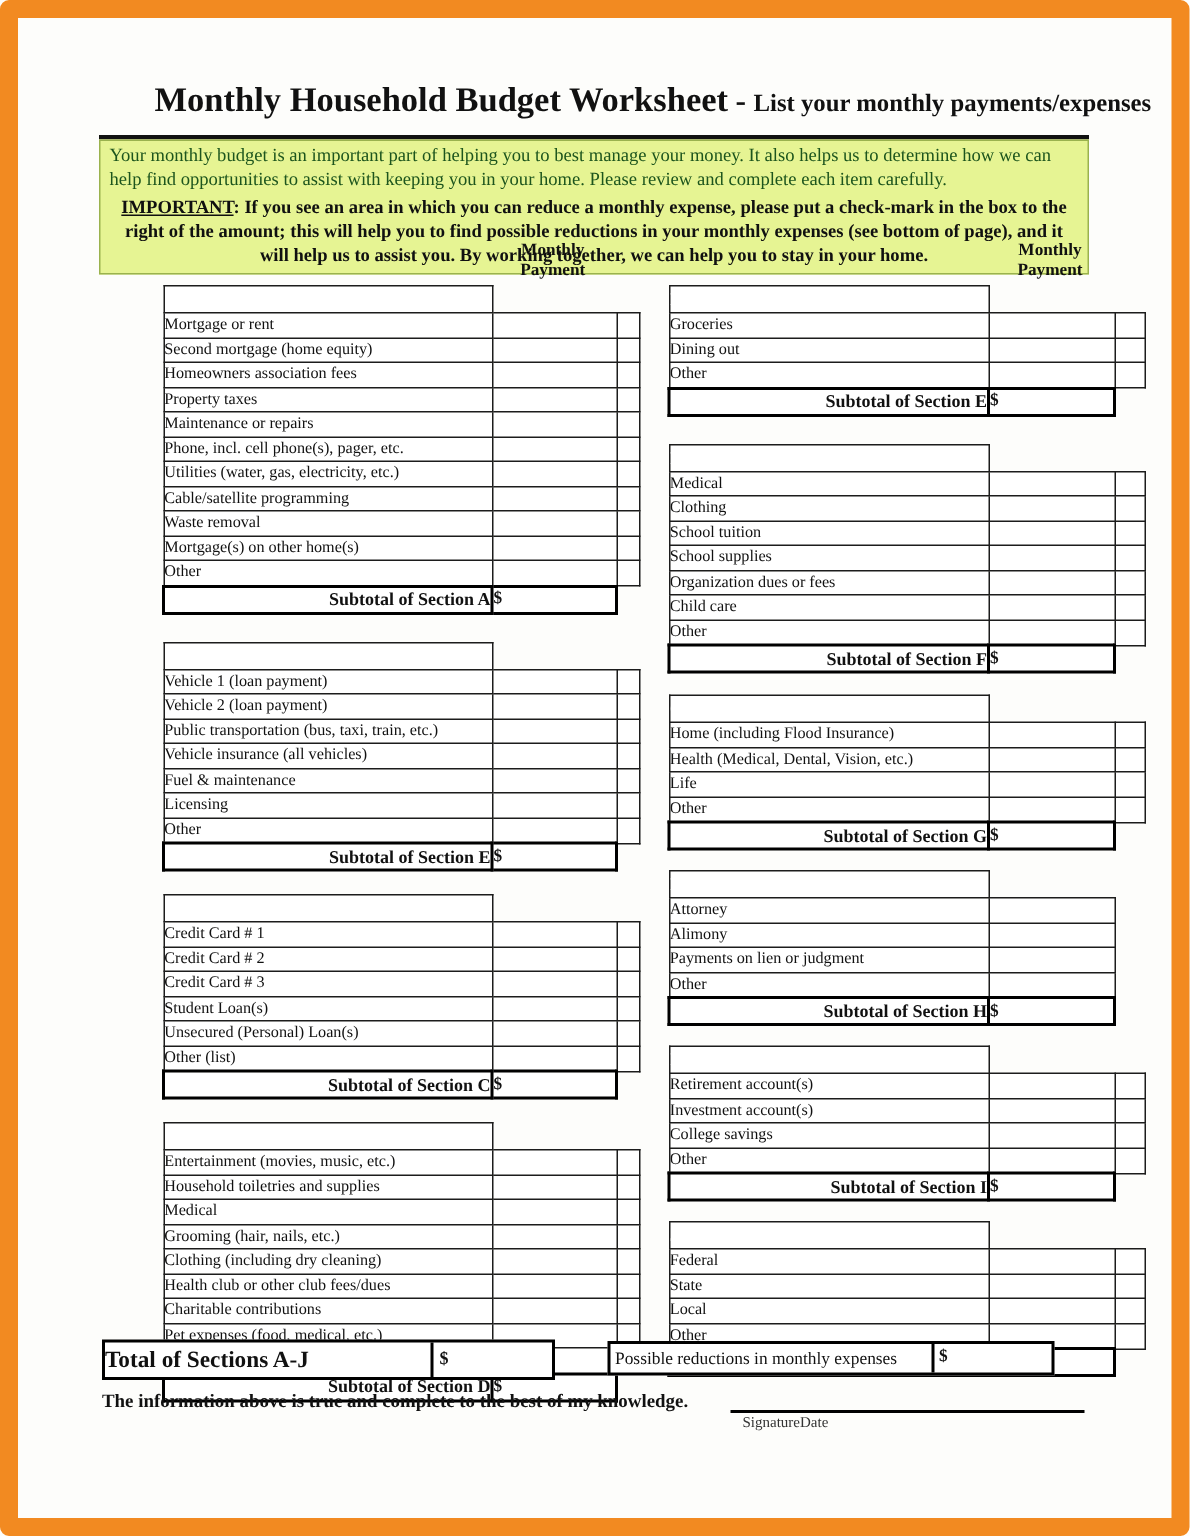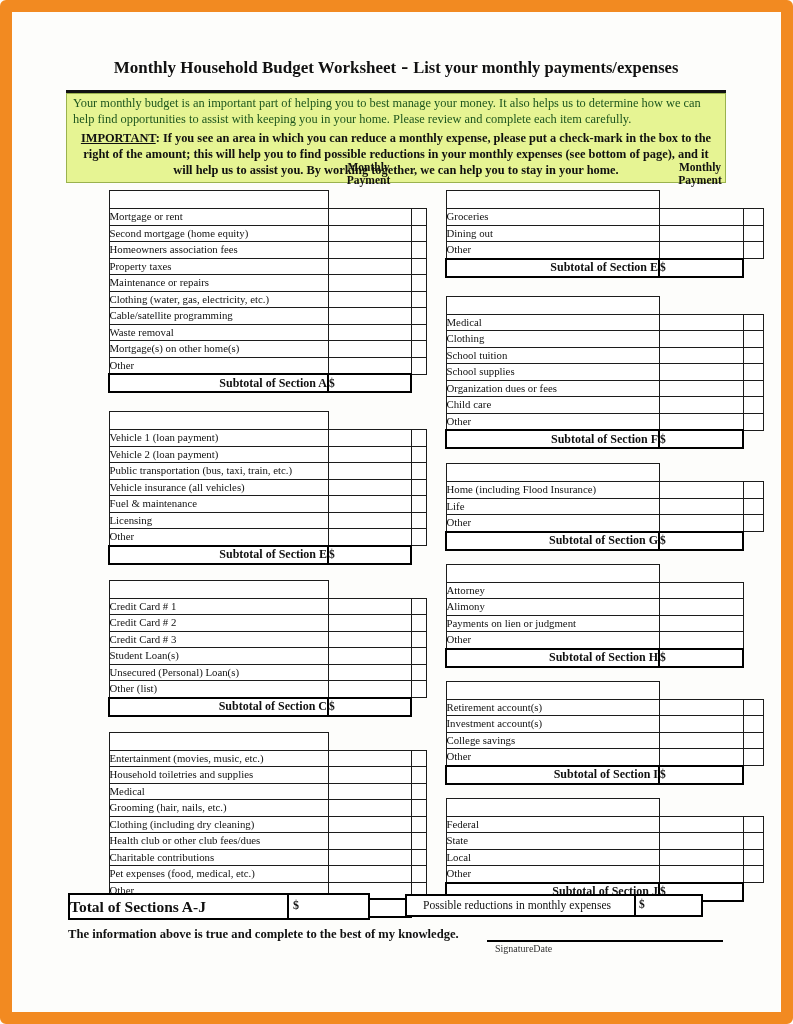--- a/index.html
+++ b/index.html
@@ -5,21 +5,21 @@
   html,body{margin:0;padding:0;}
   body{width:793px;height:1024px;overflow:hidden;background:#ffffff;
        font-family:"Liberation Serif","DejaVu Serif",serif;color:#111;}
   .page{position:relative;width:793px;height:1024px;background:#fdfdfb;}
   .orange-frame{position:absolute;inset:0;border:12px solid var(--frame-border,#f28a21);
        border-radius:6px;pointer-events:none;z-index:50;}
 
   
   .title-block{position:absolute;left:66px;top:54px;width:660px;height:36px;
        text-align:center;border-bottom:3px solid #111;white-space:nowrap;}
-  .title-main{font-size:17px;font-weight:bold;}
+  .title-main{font-size:23px;font-weight:bold;margin-left:37px;}
   .title-sep{font-size:21px;font-weight:bold;margin:0 5px;}
   .title-sub{font-size:16.5px;font-weight:bold;}
 
   
   .intro{position:absolute;left:66px;top:93px;width:660px;box-sizing:border-box;
        background:var(--intro-bg,#e6f493);border:1px solid #9ab24e;padding:2px 6px 4px 6px;}
   .intro-p1{margin:0;font-size:12.4px;line-height:1.28;color:var(--intro-text,#1d551d);}
   .intro-p2{margin:2px 0 0 0;font-size:12.4px;line-height:1.3;font-weight:bold;
        text-align:center;color:#101010;}
   .imp-label{text-decoration:underline;}
@@ -60,21 +60,21 @@
 
   
   .total-box{position:absolute;left:68px;top:893px;width:302px;height:27px;
        border:2px solid #000;display:flex;box-sizing:border-box;background:#fff;}
   .total-label{width:217px;border-right:2px solid #000;text-align:left;
        font-size:15.5px;font-weight:bold;line-height:23px;white-space:nowrap;}
   .total-amount{flex:1;font-size:12px;font-weight:bold;padding:3px 0 0 4px;}
   .reductions-box{position:absolute;left:405px;top:894px;width:298px;height:23px;
        border:2px solid #000;display:flex;box-sizing:border-box;background:#fff;}
   .reductions-label{width:211px;border-right:2px solid #000;font-size:11.6px;
-       padding-left:16px;line-height:19px;white-space:nowrap;}
+       padding-left:3px;line-height:19px;white-space:nowrap;}
   .reductions-amount{flex:1;font-size:11.5px;font-weight:bold;padding:2px 0 0 3px;}
 
   
   .statement{position:absolute;left:68px;top:927px;width:430px;
        font-size:12.6px;font-weight:bold;}
   .signature-block{position:absolute;left:487px;top:928px;width:236px;}
   .signature-line{border-bottom:2px solid #000;height:12px;}
   .signature-labels{display:flex;font-size:10px;
        color:#333;padding:1px 30px 0 8px;}
 </style>
@@ -128,21 +128,26 @@
             <td class="lbl">Property taxes</td>
             <td class="pay"></td>
             <td class="chk"></td>
           </tr>
           <tr>
             <td class="lbl">Maintenance or repairs</td>
             <td class="pay"></td>
             <td class="chk"></td>
           </tr>
           <tr>
-            <td class="lbl">Clothing (water, gas, electricity, etc.)</td>
+            <td class="lbl">Phone, incl. cell phone(s), pager, etc.</td>
+            <td class="pay"></td>
+            <td class="chk"></td>
+          </tr>
+          <tr>
+            <td class="lbl">Utilities (water, gas, electricity, etc.)</td>
             <td class="pay"></td>
             <td class="chk"></td>
           </tr>
           <tr>
             <td class="lbl">Cable/satellite programming</td>
             <td class="pay"></td>
             <td class="chk"></td>
           </tr>
           <tr>
             <td class="lbl">Waste removal</td>
@@ -429,20 +434,25 @@
           <col style="width: 20px;">
         </colgroup>
         <tbody>
           <tr>
             <td class="hdr">G. Insurance</td>
             <td class="nb"></td>
             <td class="nb"></td>
           </tr>
           <tr>
             <td class="lbl">Home (including Flood Insurance)</td>
+            <td class="pay"></td>
+            <td class="chk"></td>
+          </tr>
+          <tr>
+            <td class="lbl">Health (Medical, Dental, Vision, etc.)</td>
             <td class="pay"></td>
             <td class="chk"></td>
           </tr>
           <tr>
             <td class="lbl">Life</td>
             <td class="pay"></td>
             <td class="chk"></td>
           </tr>
           <tr>
             <td class="lbl">Other</td>

